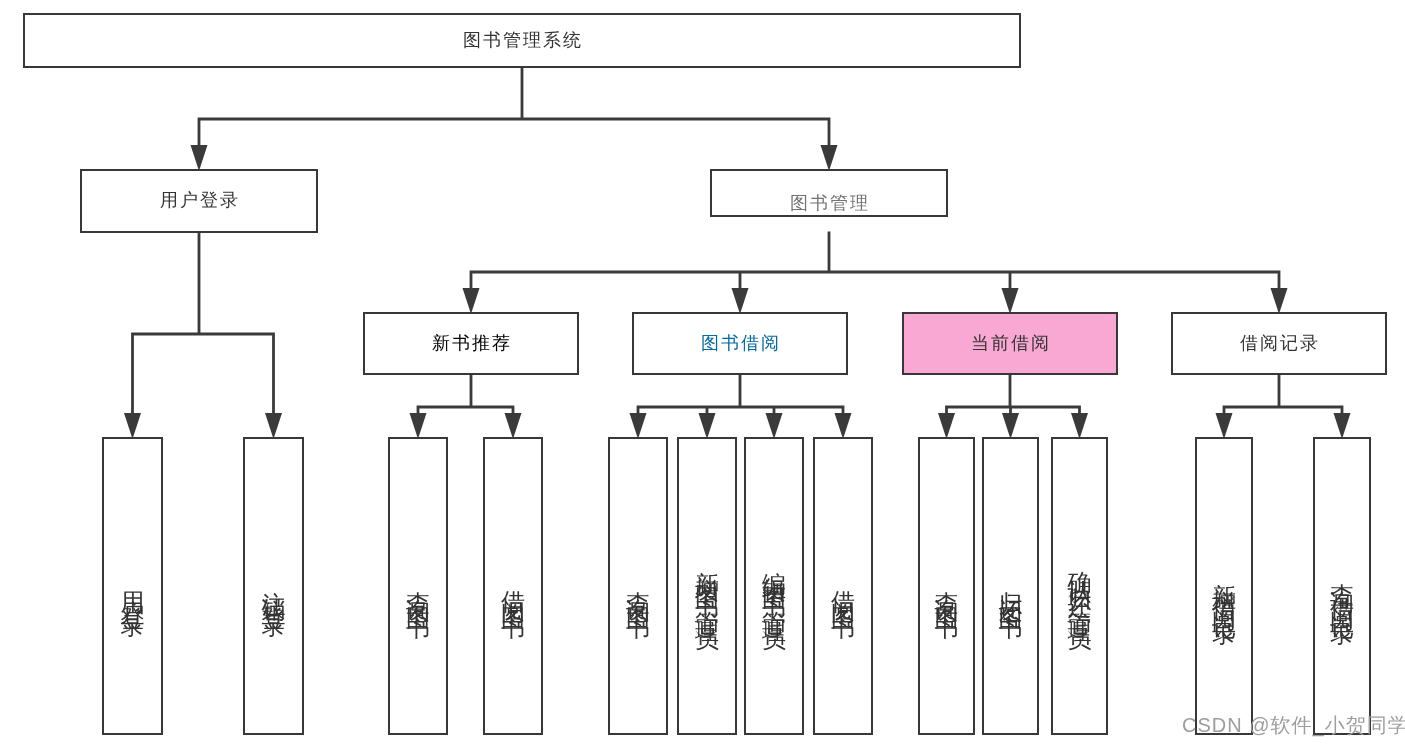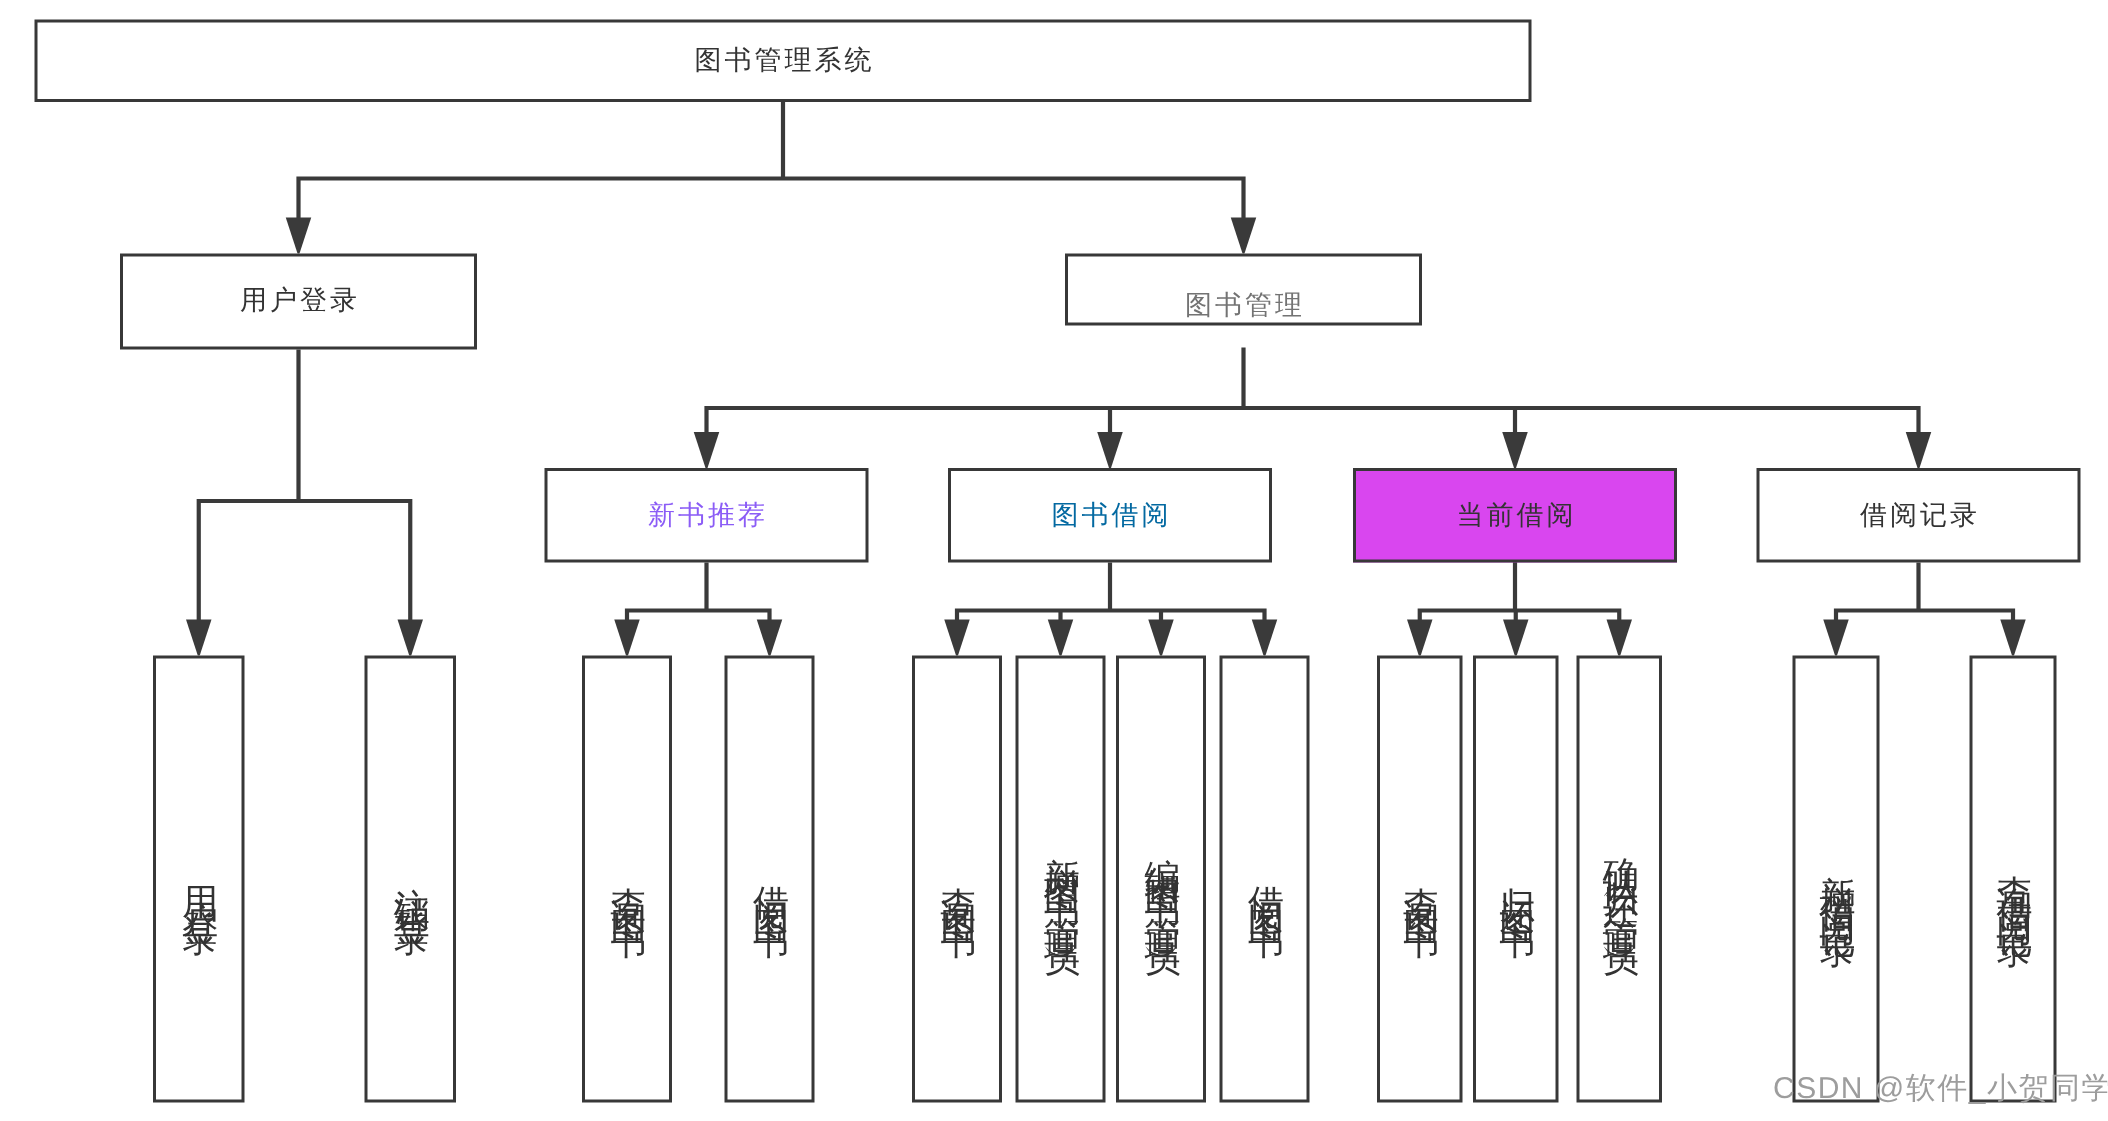--- a/index.html
+++ b/index.html
@@ -92,27 +92,27 @@
   <div id="nodes">
       <div class="node h" style="left: 23px; top: 13px; width: 998px; height: 55px; border-color: rgb(56, 56, 56); background: rgb(255, 255, 255); color: rgb(51, 51, 51);">
         <span class="lbl">图书管理系统</span>
       </div>
       <div class="node h" style="left: 80px; top: 169px; width: 238px; height: 64px; border-color: rgb(56, 56, 56); background: rgb(255, 255, 255); color: rgb(51, 51, 51);">
         <span class="lbl">用户登录</span>
       </div>
       <div class="node h" style="left: 710px; top: 169px; width: 238px; height: 48px; border-color: rgb(56, 56, 56); background: rgb(255, 255, 255); color: #737373; align-items: flex-end;">
         <span class="lbl">图书管理</span>
       </div>
-      <div class="node h" style="left: 363px; top: 312px; width: 216px; height: 63px; border-color: rgb(56, 56, 56); background: rgb(255, 255, 255); color: #8b5cf6;">
+      <div class="node h" style="left: 363px; top: 312px; width: 216px; height: 63px; border-color: rgb(56, 56, 56); background: rgb(255, 255, 255); color: #000000;">
         <span class="lbl">新书推荐</span>
       </div>
       <div class="node h" style="left: 632px; top: 312px; width: 216px; height: 63px; border-color: rgb(56, 56, 56); background: rgb(255, 255, 255); color: #0369a1;">
         <span class="lbl">图书借阅</span>
       </div>
-      <div class="node h" style="left: 902px; top: 312px; width: 216px; height: 63px; border-color: rgb(56, 56, 56); background: #d946ef; color: rgb(51, 51, 51);">
+      <div class="node h" style="left: 902px; top: 312px; width: 216px; height: 63px; border-color: rgb(56, 56, 56); background: #f9a8d4; color: rgb(51, 51, 51);">
         <span class="lbl">当前借阅</span>
       </div>
       <div class="node h" style="left: 1171px; top: 312px; width: 216px; height: 63px; border-color: rgb(56, 56, 56); background: rgb(255, 255, 255); color: rgb(51, 51, 51);">
         <span class="lbl">借阅记录</span>
       </div>
       <div class="node v" style="left: 102px; top: 437px; width: 61px; height: 298px; border-color: rgb(56, 56, 56); background: rgb(255, 255, 255); color: rgb(51, 51, 51);">
         <span class="lbl">用户登录</span>
       </div>
       <div class="node v" style="left: 243px; top: 437px; width: 61px; height: 298px; border-color: rgb(56, 56, 56); background: rgb(255, 255, 255); color: rgb(51, 51, 51);">
         <span class="lbl">注销登录</span>

